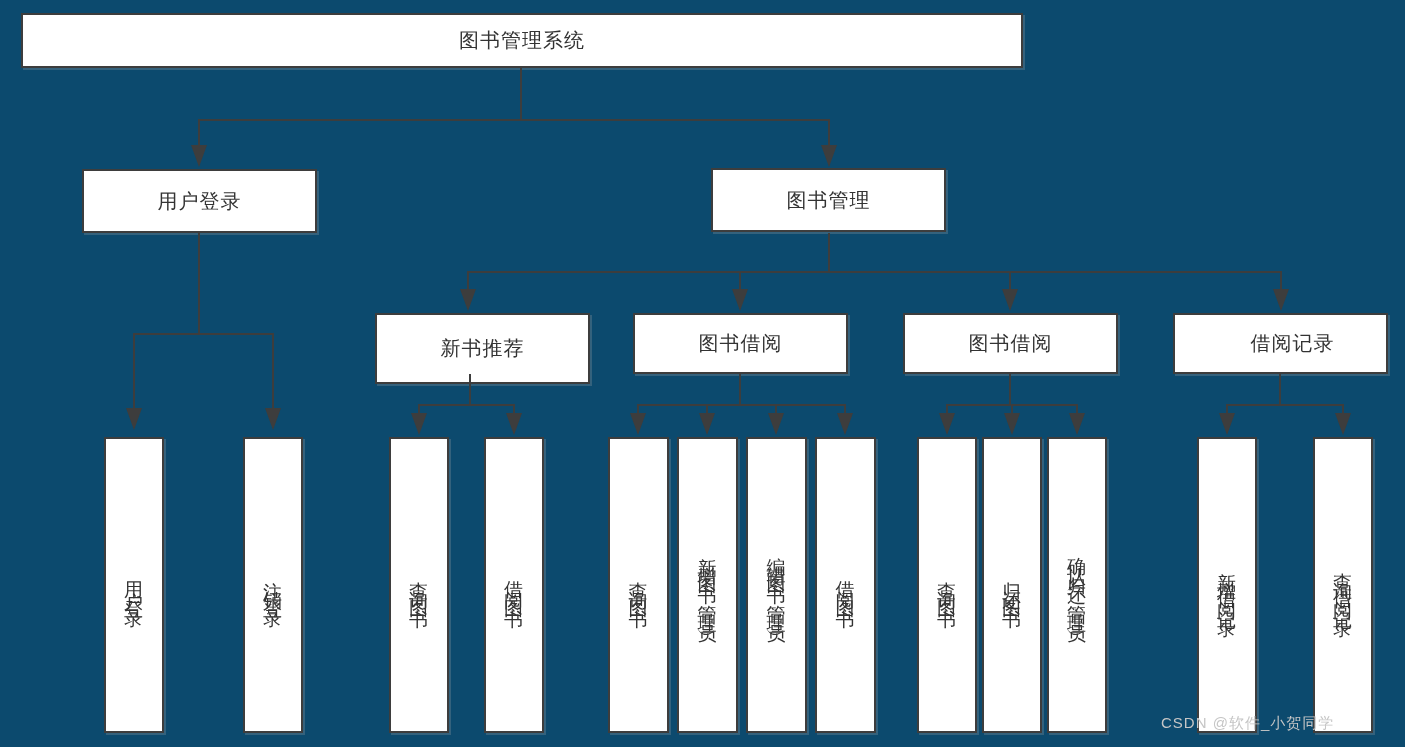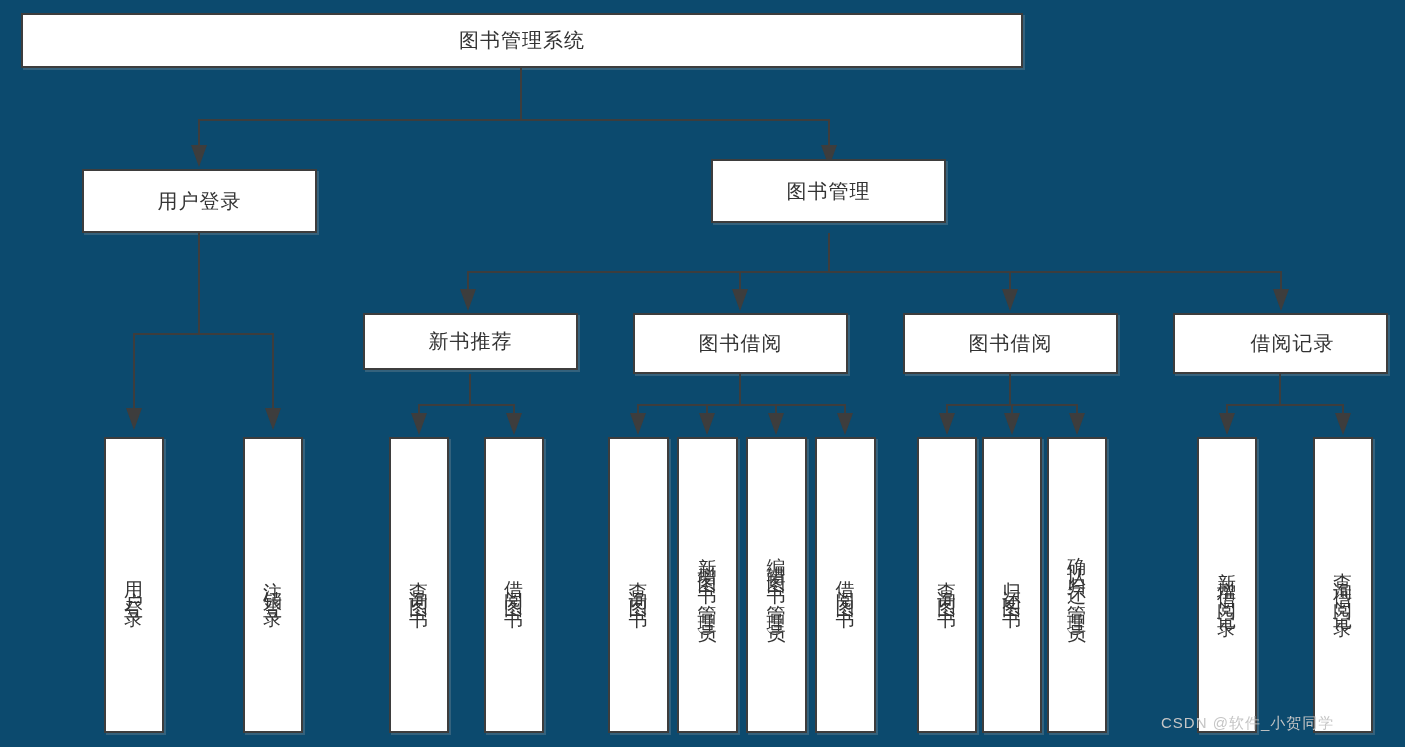--- a/index.html
+++ b/index.html
@@ -69,21 +69,21 @@
   <div class="vline" style="left:520px; top:68px; width:2px; height:53px;"></div>
   <div class="hline" style="left:198px; top:119px; width:632px; height:2px;"></div>
   <div class="vline" style="left:198px; top:119px; width:2px; height:28px;"></div>
   <div class="arrow" style="left:191px; top:145px;"></div>
   <div class="vline" style="left:828px; top:119px; width:2px; height:28px;"></div>
   <div class="arrow" style="left:821px; top:145px;"></div>
 
   <div class="box" style="left:82px; top:169px; width:235px; height:64px;">
     <span>用户登录</span>
   </div>
-  <div class="box" style="left:711px; top:159px; width:235px; height:64px;">
+  <div class="box" style="left:711px; top:168px; width:235px; height:64px;">
     <span>图书管理</span>
   </div>
 
   <div class="vline" style="left:198px; top:233px; width:2px; height:102px;"></div>
   <div class="hline" style="left:133px; top:333px; width:141px; height:2px;"></div>
   <div class="vline" style="left:133px; top:333px; width:2px; height:77px;"></div>
   <div class="arrow" style="left:126px; top:408px;"></div>
   <div class="vline" style="left:272px; top:333px; width:2px; height:77px;"></div>
   <div class="arrow" style="left:265px; top:408px;"></div>
 
@@ -91,21 +91,21 @@
   <div class="hline" style="left:468px; top:271px; width:814px; height:2px;"></div>
   <div class="vline" style="left:467px; top:271px; width:2px; height:18px;"></div>
   <div class="arrow" style="left:460px; top:289px;"></div>
   <div class="vline" style="left:739px; top:271px; width:2px; height:18px;"></div>
   <div class="arrow" style="left:732px; top:289px;"></div>
   <div class="vline" style="left:1009px; top:271px; width:2px; height:18px;"></div>
   <div class="arrow" style="left:1002px; top:289px;"></div>
   <div class="vline" style="left:1280px; top:271px; width:2px; height:18px;"></div>
   <div class="arrow" style="left:1273px; top:289px;"></div>
 
-  <div class="box" style="left:363px; top:313px; width:215px; height:57px;">
+  <div class="box" style="left:375px; top:313px; width:215px; height:71px;">
     <span>新书推荐</span>
   </div>
   <div class="box" style="left:633px; top:313px; width:215px; height:61px;">
     <span>图书借阅</span>
   </div>
   <div class="box" style="left:903px; top:313px; width:215px; height:61px;">
     <span>图书借阅</span>
   </div>
   <div class="box" style="left:1173px; top:313px; width:215px; height:61px;padding-left:24px;">
     <span>借阅记录</span>

